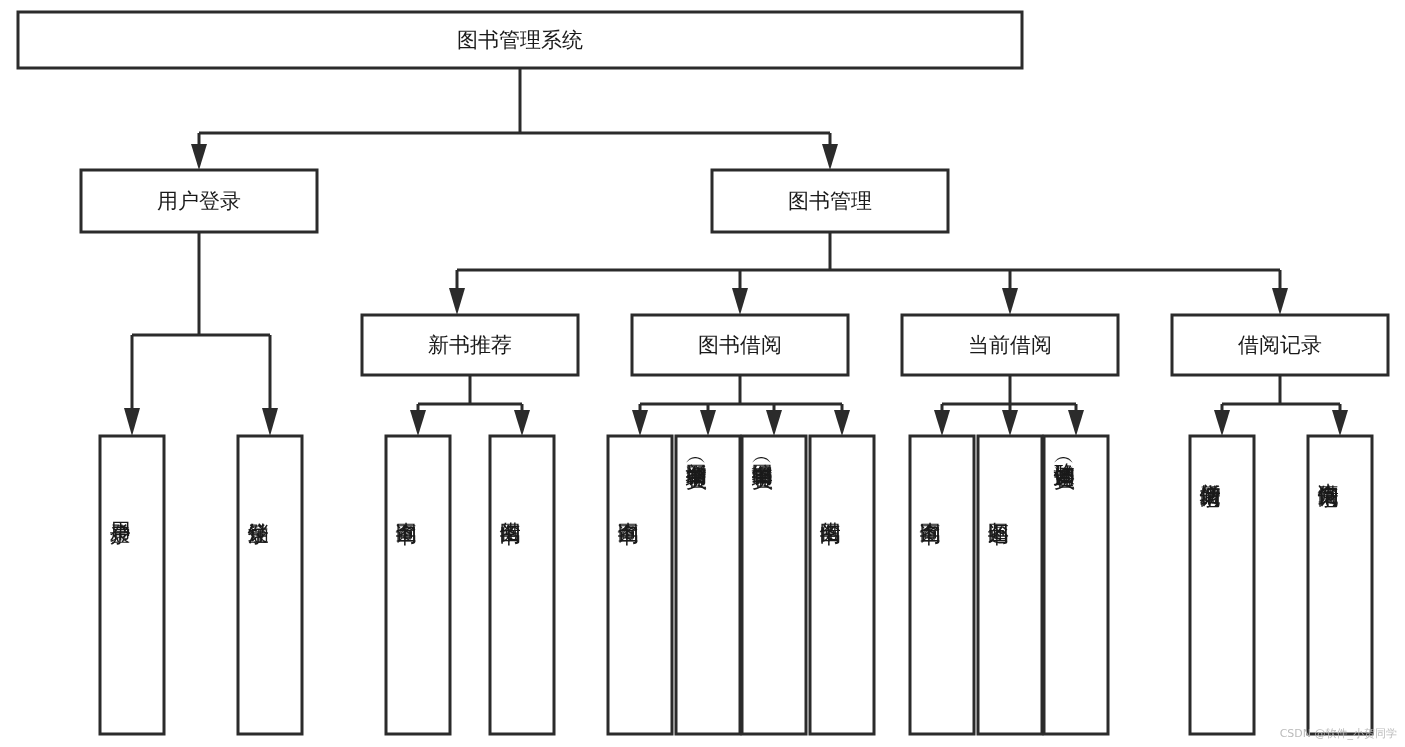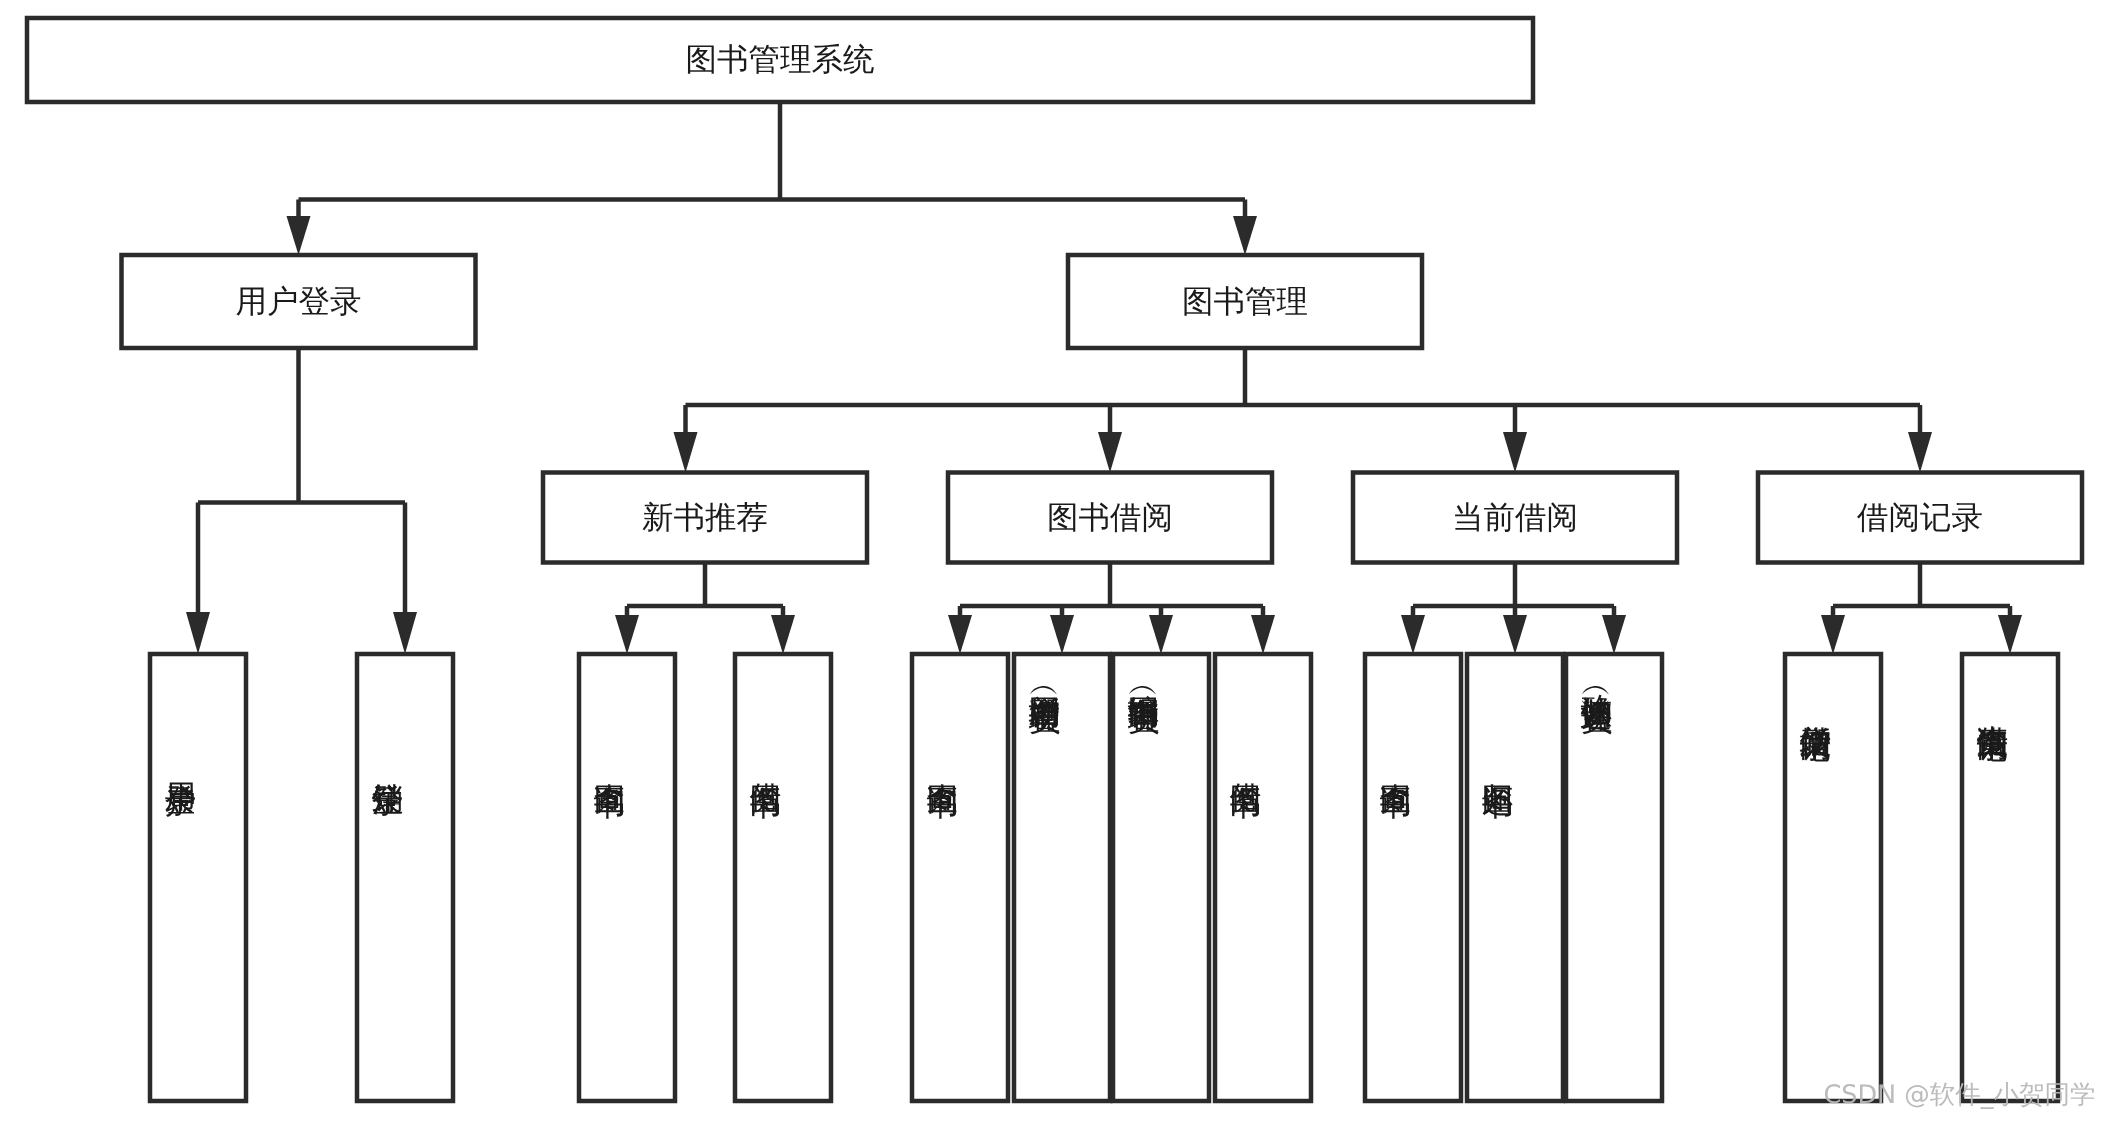--- a/index.html
+++ b/index.html
@@ -60,21 +60,21 @@
     letter-spacing: 1px;
     text-align: left;
     white-space: nowrap;
     pointer-events: none;
   }
   .watermark {
     position: absolute;
     right: 8px;
     bottom: 6px;
     font-family: "DejaVu Sans", "Liberation Sans", sans-serif;
-    font-size: 17px;
+    font-size: 11px;
     color: #b8b8b8;
     opacity: 0.95;
     white-space: nowrap;
   }
 </style>
 </head>
 <body>
 
 <div id="diagram-root">
 

